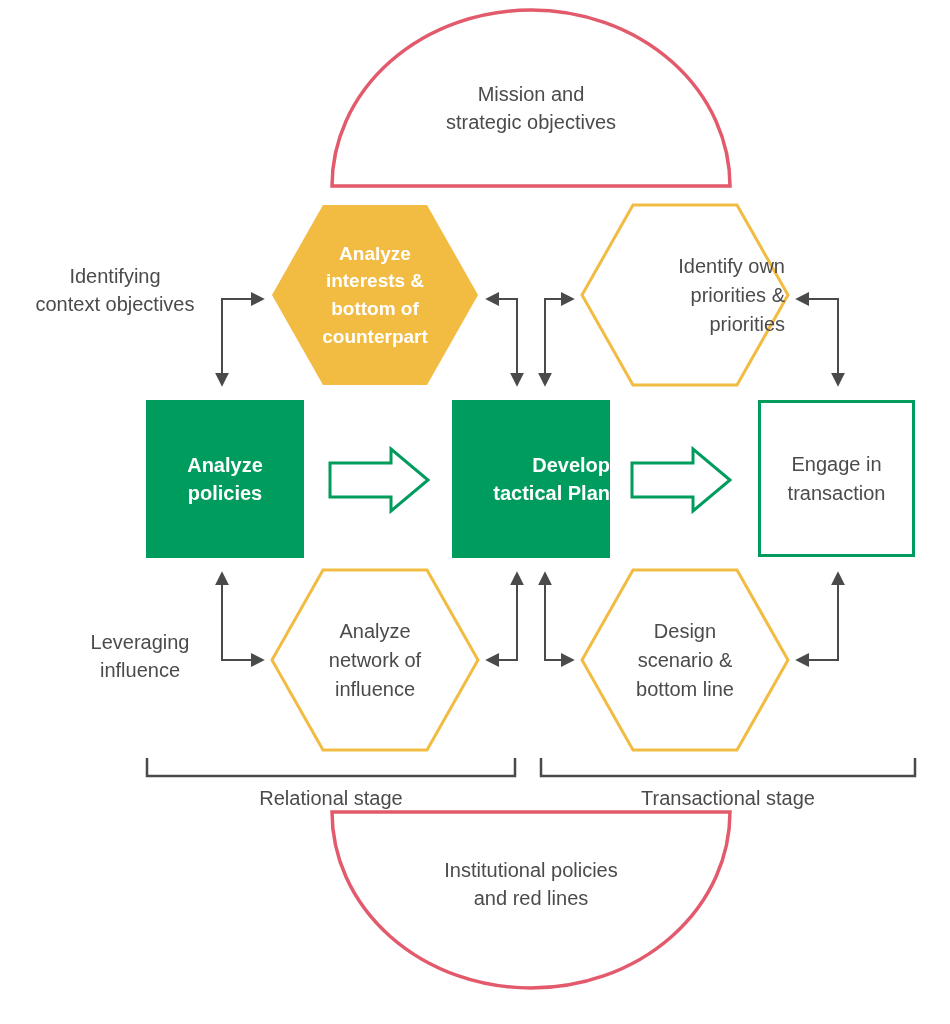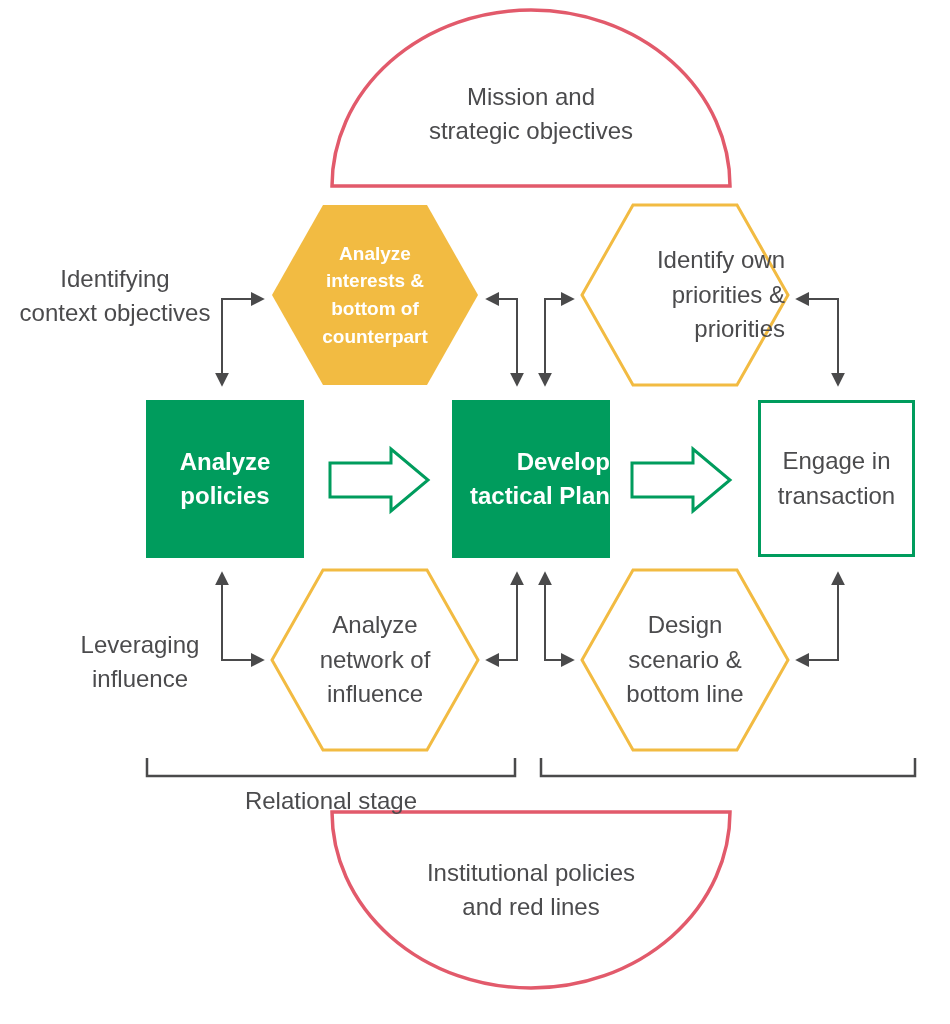--- a/index.html
+++ b/index.html
@@ -1,19 +1,19 @@
 <!DOCTYPE html>
 <html><head>
 <meta charset="utf-8">
 <style>
   html, body { margin: 0; padding: 0; background: #ffffff; }
   body { font-family: "Liberation Sans", sans-serif; }
   .canvas { position: relative; width: 950px; height: 1024px; background: #ffffff; overflow: hidden; }
   .layer { position: absolute; left: 0; top: 0; }
-  .txt { position: absolute; color: #4B4B4D; font-size: 24px; line-height: 1.42; text-align: center; }
+  .txt { position: absolute; color: #4B4B4D; font-size: 20px; line-height: 1.42; text-align: center; }
   .txt .line { white-space: nowrap; }
   .flexbox { display: flex; flex-direction: column; align-items: center; justify-content: center; }
   .hexline { line-height: 1.45; }
   .white-bold { color: #ffffff; font-weight: 700; }
 </style>
 </head>
 <body>
 
 <div class="canvas">
 
@@ -102,19 +102,20 @@
     <div class="line hexline">influence</div>
   </div>
 
   <div class="txt flexbox" style="left:585px; top:570px; width:200px; height:180px;">
     <div class="line hexline">Design</div>
     <div class="line hexline">scenario &amp;</div>
     <div class="line hexline">bottom line</div>
   </div>
 
   <div class="txt" style="left:181px; top:784px; width:300px;">Relational stage</div>
+  <div class="txt" style="left:578px; top:784px; width:300px;">Transactional stage</div>
 
   <div class="txt" style="left:356px; top:856px; width:350px;">
     <div class="line">Institutional policies</div>
     <div class="line">and red lines</div>
   </div>
 
 </div>
 
 </body></html>

